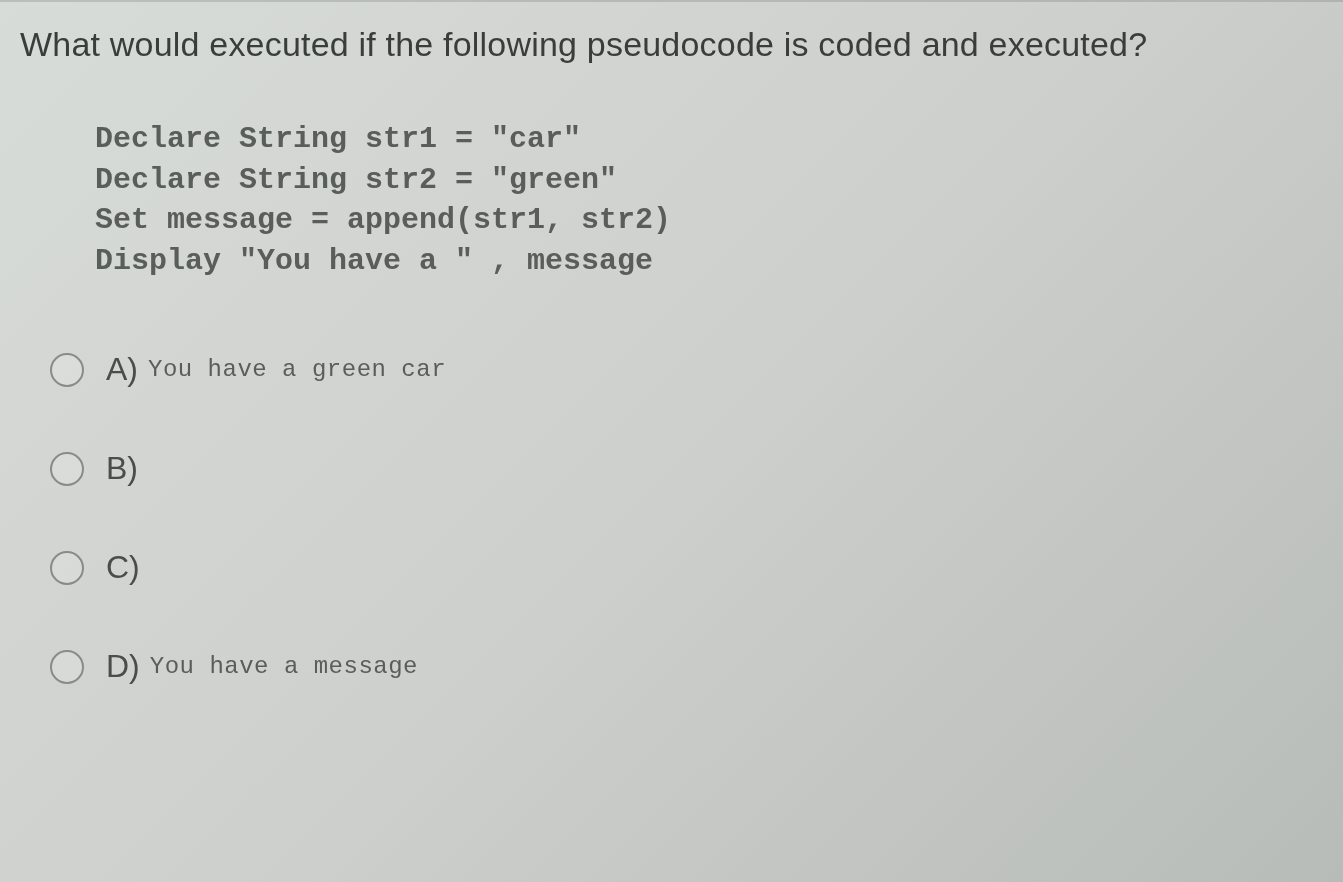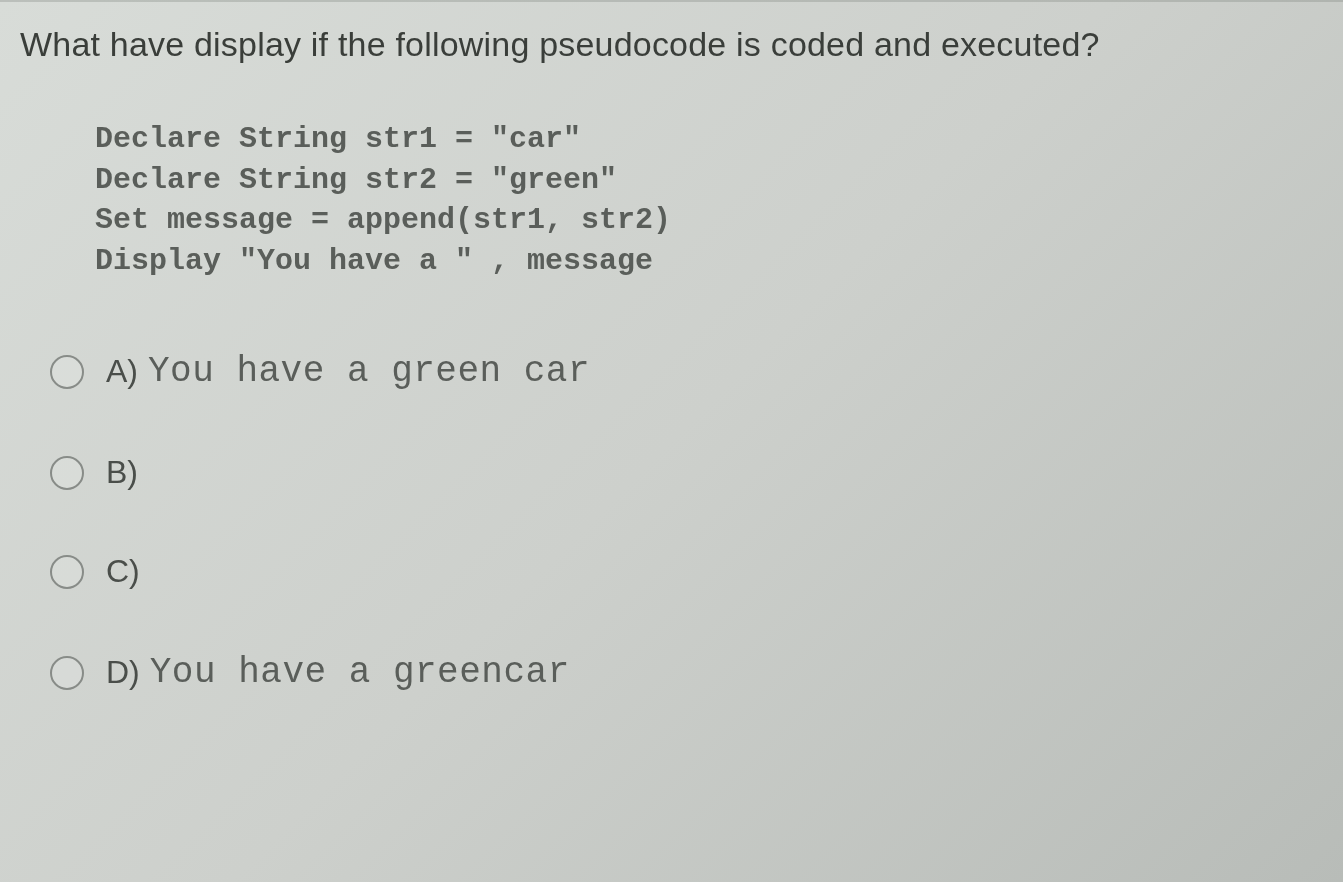--- a/index.html
+++ b/index.html
@@ -61,29 +61,29 @@
   }
   .option-letter {
     font-family: Arial, Helvetica, sans-serif;
     font-size: 32px;
     color: #4a4e4a;
     font-weight: 400;
     margin-right: 10px;
   }
   .option-text {
     font-family: "Courier New", Courier, monospace;
-    font-size: 36px;
+    font-size: 24px;
     color: #5a5e5a;
     letter-spacing: 0.5px;
   }
 </style>
 </head>
 <body>
 
-<div class="question-text">What have display if the following pseudocode is coded and executed?</div>
+<div class="question-text">What would executed if the following pseudocode is coded and executed?</div>
 
 <div class="code-block"><span>Declare String str1 = "car"</span>
 <span>Declare String str2 = "green"</span>
 <span>Set message = append(str1, str2)</span>
 <span>Display "You have a " , message</span></div>
 
 <div class="options">
 
   <div class="option-row">
     <div class="radio-circle"></div>
@@ -97,16 +97,16 @@
   </div>
 
   <div class="option-row">
     <div class="radio-circle"></div>
     <span class="option-letter">C)</span>
   </div>
 
   <div class="option-row">
     <div class="radio-circle"></div>
     <span class="option-letter">D)</span>
-    <span class="option-text">You have a greencar</span>
+    <span class="option-text">You have a message</span>
   </div>
 
 </div>
 
 </body></html>

